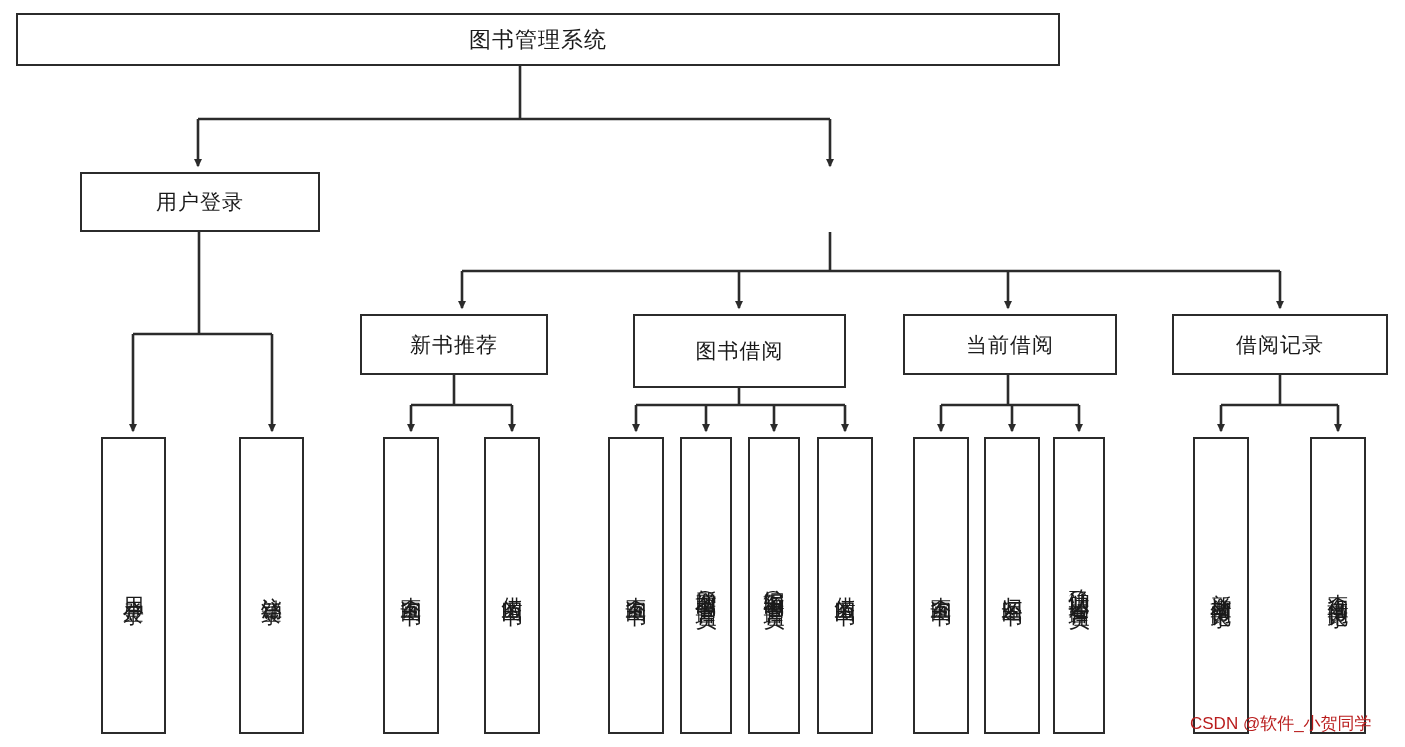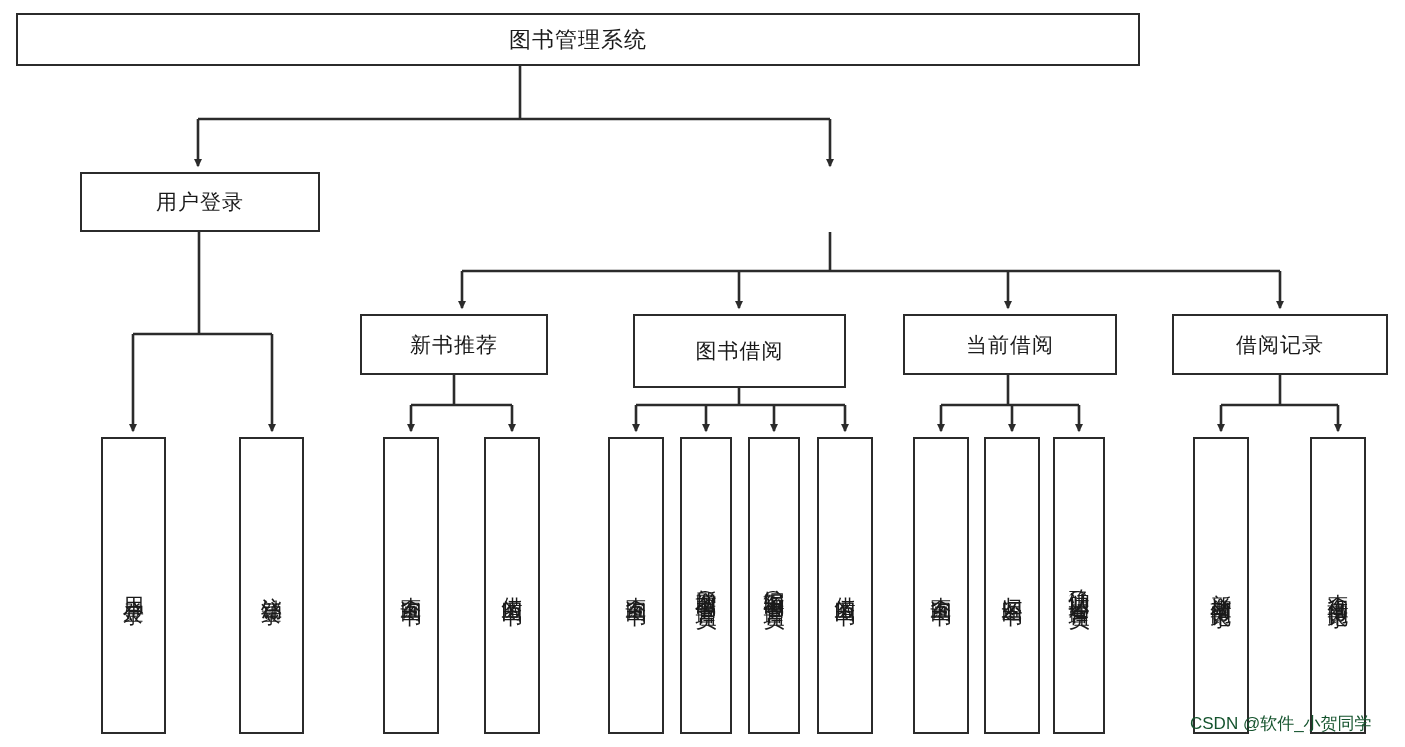--- a/index.html
+++ b/index.html
@@ -49,21 +49,21 @@
     line-height: 1.05;
     white-space: nowrap;
     display: block;
   }
   .node.root {
     font-size: 22px;
   }
   .watermark {
     position: absolute;
     font-size: 17px;
-    color: #14532d;
+    color: #b91c1c;
     white-space: nowrap;
     z-index: 5;
     pointer-events: none;
   }
 </style>
 </head>
 <body>
 
 <div id="canvas">
 
@@ -110,21 +110,21 @@
       <path d="M1012,405 L1012,431" marker-end="url(#arrowhead)"></path>
       <path d="M1079,405 L1079,431" marker-end="url(#arrowhead)"></path>
 
       <path d="M1280,375 L1280,405"></path>
       <path d="M1221,405 L1338,405"></path>
       <path d="M1221,405 L1221,431" marker-end="url(#arrowhead)"></path>
       <path d="M1338,405 L1338,431" marker-end="url(#arrowhead)"></path>
     </g>
   </svg>
 
-  <div class="node h root" style="left:16px; top:13px; width:1124px; height:53px;">
+  <div class="node h root" style="left:16px; top:13px; width:1044px; height:53px;">
     <span>图书管理系统</span>
   </div>
 
   <div class="node h" style="left:80px; top:172px; width:240px; height:60px;">
     <span>用户登录</span>
   </div>
 
   <div class="node h" style="left:360px; top:314px; width:188px; height:61px;text-align:right;">
     <span>新书推荐</span>
   </div>

